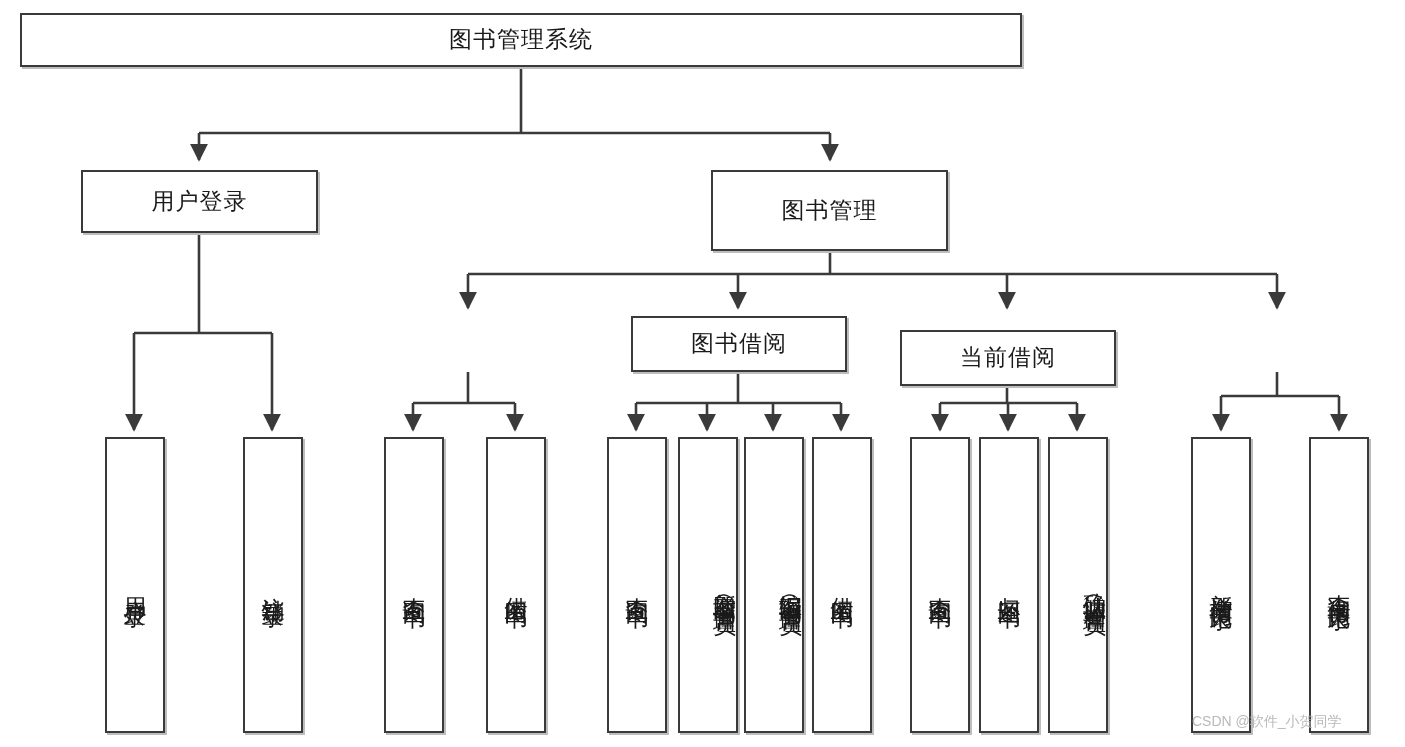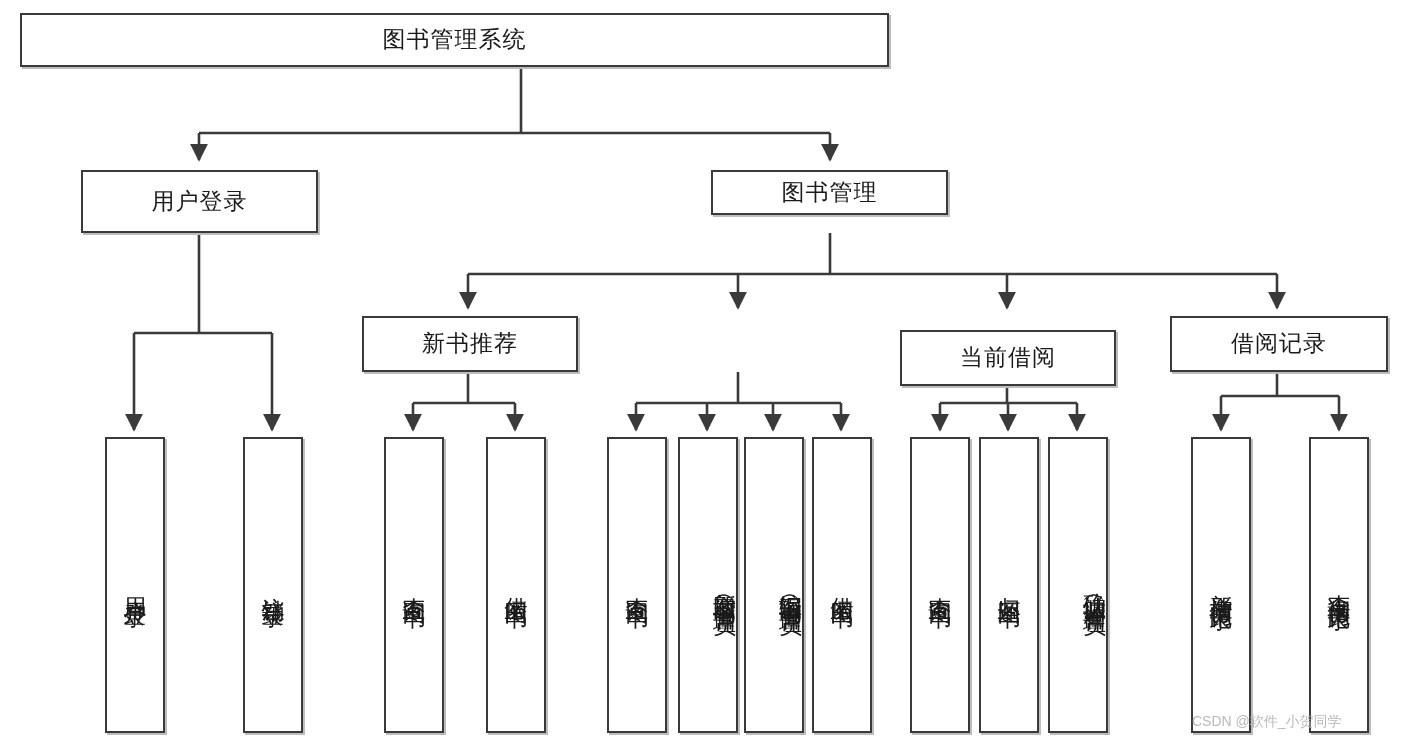--- a/index.html
+++ b/index.html
@@ -116,28 +116,27 @@
       <path d="M 1008 403 L 1008 430" marker-end="url(#arrow)"></path>
       <path d="M 1077 403 L 1077 430" marker-end="url(#arrow)"></path>
 
       <path d="M 1277 372 L 1277 396"></path>
       <path d="M 1221 396 L 1339 396"></path>
       <path d="M 1221 396 L 1221 430" marker-end="url(#arrow)"></path>
       <path d="M 1339 396 L 1339 430" marker-end="url(#arrow)"></path>
     </g>
   </svg>
 
-  <div class="node node-h" style="left:20px; top:13px; width:869px; height:54px;">图书管理系统</div>
+  <div class="node node-h" style="left:20px; top:13px; width:1002px; height:54px;">图书管理系统</div>
 
   <div class="node node-h" style="left:81px; top:170px; width:237px; height:63px;">用户登录</div>
-  <div class="node node-h" style="left:711px; top:170px; width:237px; height:45px;">图书管理</div>
+  <div class="node node-h" style="left:711px; top:170px; width:237px; height:81px;">图书管理</div>
 
-  <div class="node node-h" style="left:362px; top:316px; width:216px; height:56px;">新书推荐</div>
+  <div class="node node-h" style="left:631px; top:316px; width:216px; height:56px;">图书借阅</div>
   <div class="node node-h" style="left:900px; top:316px; width:216px; height:56px;margin-top:14px;">当前借阅</div>
-  <div class="node node-h" style="left:1170px; top:316px; width:218px; height:56px;">借阅记录</div>
 
   <div class="node node-v mid" style="left:105px; top:437px; width:60px; height:296px;">用户登录</div>
   <div class="node node-v mid" style="left:243px; top:437px; width:60px; height:296px;">注销登录</div>
 
   <div class="node node-v mid" style="left:384px; top:437px; width:60px; height:296px;">查询图书</div>
   <div class="node node-v mid" style="left:486px; top:437px; width:60px; height:296px;">借阅图书</div>
 
   <div class="node node-v mid" style="left:607px; top:437px; width:60px; height:296px;">查询图书</div>
   <div class="node node-v" style="left:678px; top:437px; width:60px; height:296px;">新增图书（管理员）</div>
   <div class="node node-v" style="left:744px; top:437px; width:60px; height:296px;">编辑图书（管理员）</div>

